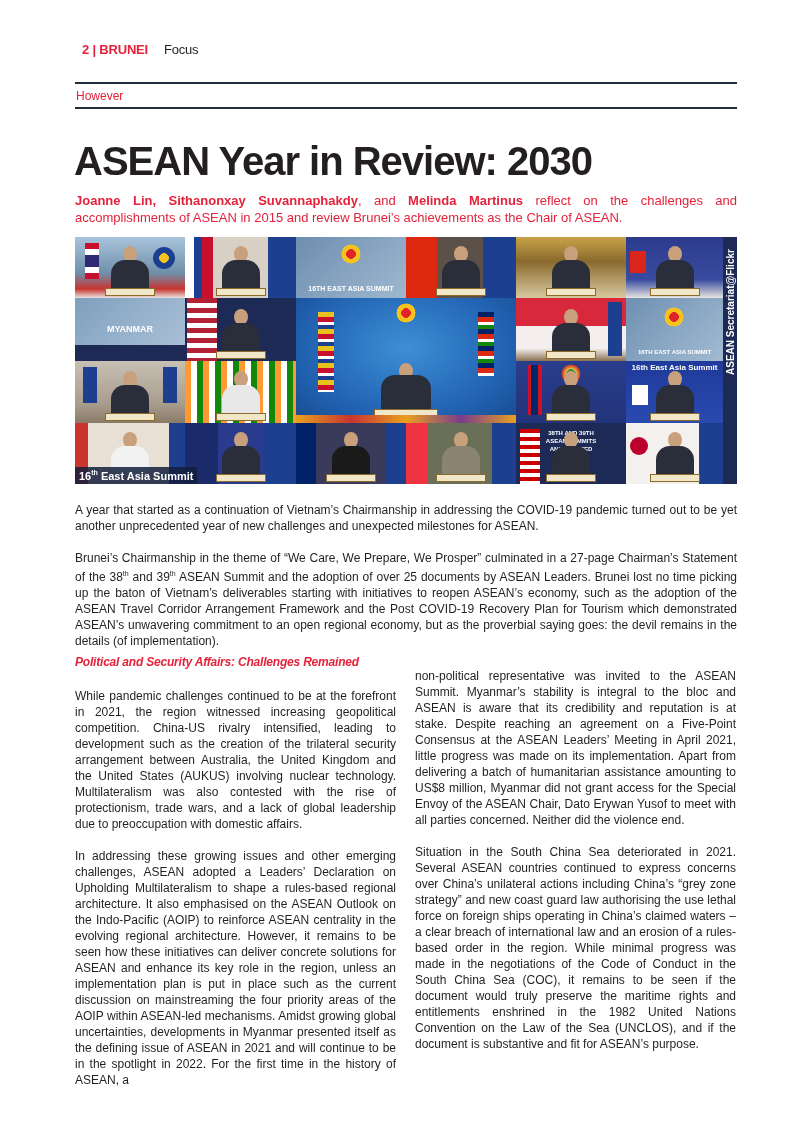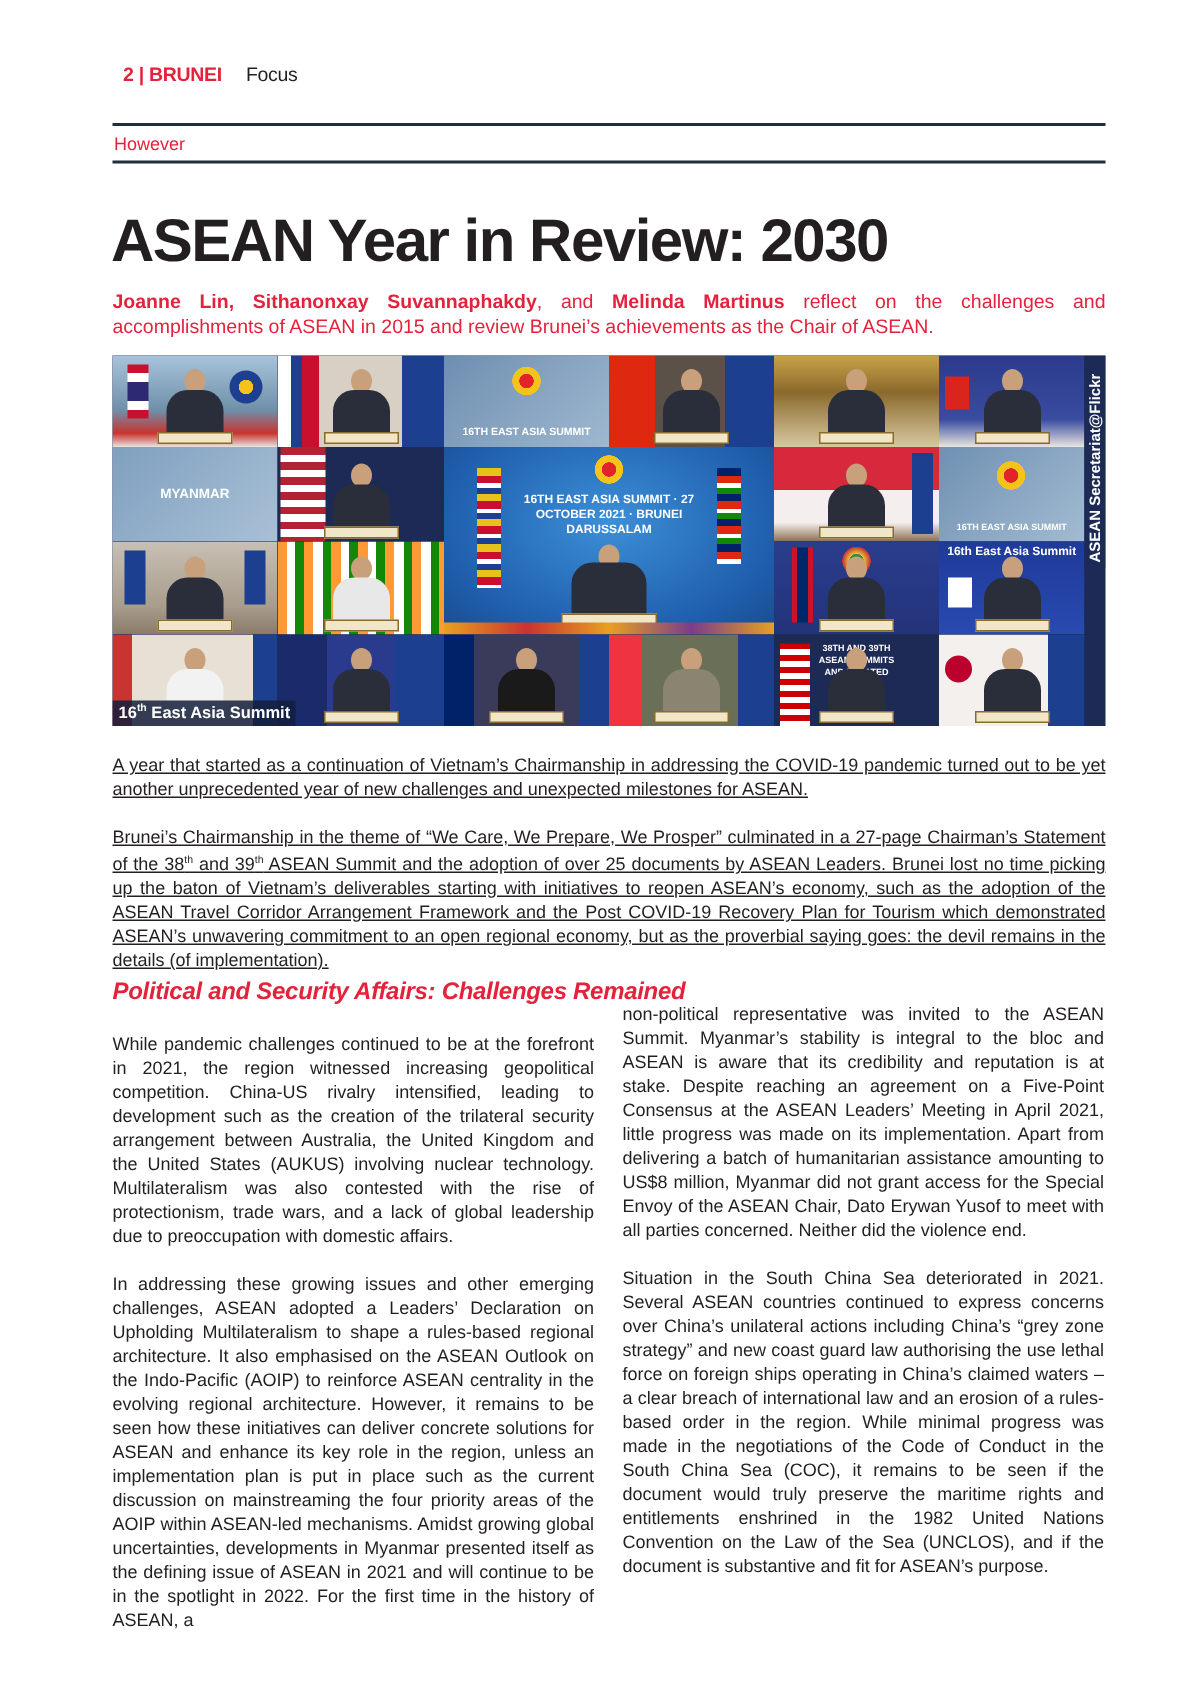--- a/index.html
+++ b/index.html
@@ -28,28 +28,28 @@
     .cell-label { position: absolute; color: #ffffff; font-weight: bold; font-size: 9px; text-align: center; width: 100%; }
     .emblem { position: absolute; width: 22px; height: 22px; border-radius: 50%; background: radial-gradient(circle, #e2232a 30%, #f6c21c 32%, #f6c21c 60%, transparent 62%); }
 
     .caption-tag { position: absolute; left: 0; bottom: 0; background: rgba(20,30,60,0.85); color: #ffffff; font-size: 11px; font-weight: bold; padding: 2px 4px; }
     .caption-tag sup { font-size: 7px; }
     .credit { position: absolute; right: 0; top: 0; width: 14px; height: 142px; background: #1c2a55; }
     .credit span { position: absolute; left: 1px; bottom: 4px; transform-origin: left bottom; transform: rotate(-90deg) translateX(0) translateY(12px); color: #ffffff; font-size: 10px; font-weight: bold; white-space: nowrap; }
 
     .body-text { font-size: 12px; line-height: 16px; color: #231f20; text-align: justify; }
     .intro { position: absolute; left: 75px; top: 502px; width: 662px; }
-    .intro p { margin-bottom: 16px; text-decoration: underline; }
+    .intro p { margin-bottom: 16px; }
     .intro sup { font-size: 7px; }
 
     .col { position: absolute; width: 321px; }
     .col.left { left: 75px; top: 654px; }
     .col.right { left: 415px; top: 668px; }
     .col p { margin-bottom: 16px; }
-    .subhead { font-size: 16px; font-weight: bold; font-style: italic; color: #e4223b; margin-bottom: 18px; letter-spacing: -0.2px; white-space: nowrap; }
+    .subhead { font-size: 12px; font-weight: bold; font-style: italic; color: #e4223b; margin-bottom: 18px; letter-spacing: -0.2px; white-space: nowrap; }
   </style>
 </head>
 <body>
 
 <div class="running-head">
   <span class="red">2</span>
   <span class="red">|</span>
   <span class="red">BRUNEI</span><span class="dark">Focus</span>
 </div>
 
@@ -97,35 +97,34 @@
       <div class="plate"></div>
   </div>
   <div class="cell" style="left:551px;top:0;width:97px;height:61px;">
     <div class="bg" style="background:linear-gradient(#2b3a8c,#3a4ca0 70%,#e8e4e0);"></div>
     <div class="flag" style="left:4px;background:#da251d;width:16px;height:22px;top:14px;"></div>
     <div class="head"></div>
       <div class="person"></div>
       <div class="plate"></div>
   </div>
 
-  <div class="cell" style="left:0;top:61px;width:110px;height:63px;">
+  <div class="cell" style="left:0;top:61px;width:110px;height:47px;">
     <div class="bg" style="background:linear-gradient(135deg,#7fa0bf,#a9c0d6);"></div>
     <div class="cell-label" style="top:26px;font-size:9px;">MYANMAR</div>
   </div>
   <div class="cell" style="left:110px;top:61px;width:111px;height:63px;">
     <div class="bg" style="background:linear-gradient(90deg,repeating-linear-gradient(#b22234 0 4px,#fff 4px 8px) 0 0/30px 100%,#b22234 0 30%,#4a6a8c 30% 65%,#e8e4dc 65%);"></div>
     <div class="flag" style="left:2px;top:0;width:30px;height:63px;background:repeating-linear-gradient(#b22234 0 5px,#fff 5px 10px);"></div>
     <div class="head"></div>
       <div class="person"></div>
       <div class="plate"></div>
   </div>
   <div class="cell" style="left:221px;top:61px;width:220px;height:125px;">
     <div class="bg" style="background:radial-gradient(ellipse at 50% 40%,#3d8fd6,#1f5fae 70%,#1a4b8c);"></div>
     <div class="emblem" style="left:99px;top:4px;"></div>
-    <div class="cell-label" style="top:30px;font-size:8px;padding:0 40px;line-height:10px;">16TH EAST ASIA SUMMIT · 27 OCTOBER 2021 · BRUNEI DARUSSALAM</div>
     <div class="flag" style="left:22px;top:14px;width:16px;height:80px;background:repeating-linear-gradient(#e8c21c 0 5px,#c8102e 5px 10px,#fff 10px 13px,#1d3f8f 13px 17px);"></div>
     <div class="flag" style="right:22px;top:14px;width:16px;height:64px;background:repeating-linear-gradient(#012169 0 5px,#de2910 5px 10px,#fff 10px 13px,#138808 13px 17px);"></div>
     <div class="head" style="bottom:44px;"></div>
     <div class="person" style="bottom:12px;width:50px;margin-left:-25px;height:36px;"></div>
     <div class="plate" style="width:64px;margin-left:-32px;height:12px;"></div>
     <div style="position:absolute;left:0;right:0;bottom:0;height:8px;background:linear-gradient(90deg,#e8a020,#c8342f,#e8a020,#7a3c8c,#e8a020);"></div>
   </div>
   <div class="cell" style="left:441px;top:61px;width:110px;height:63px;">
     <div class="bg" style="background:linear-gradient(#d8283c 0 45%,#f4eeee 45% 80%,#8a7050);"></div>
     <div class="flag" style="right:4px;top:4px;background:#1d3f8f;height:54px;"></div>

